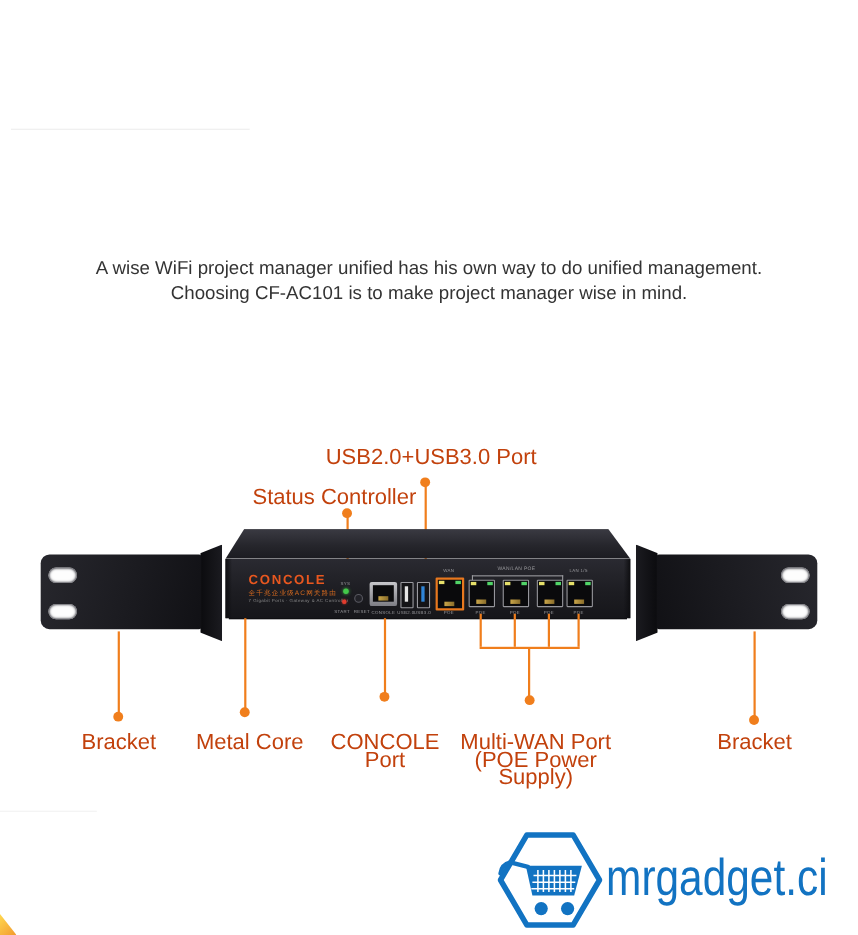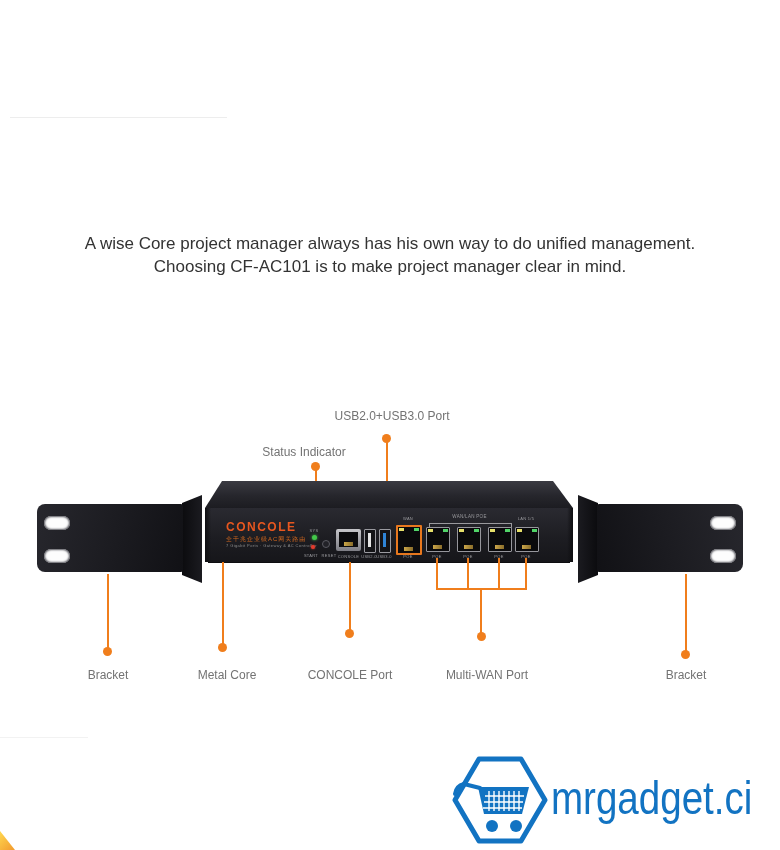--- a/index.html
+++ b/index.html
@@ -12,21 +12,21 @@
   .subtitle{position:absolute;left:40px;top:232px;width:700px;text-align:center;
             font-size:17px;color:#333;line-height:23px;}
 
   .divider-top{position:absolute;left:10px;top:117px;width:217px;height:1px;background:#ededed;}
   .divider-bl{position:absolute;left:0;top:737px;width:88px;height:1px;background:#f2f2f2;}
   .corner-yellow{position:absolute;left:0;top:831px;width:15px;height:19px;
                  background:linear-gradient(135deg,#ffd84f,#f29a2e);
                  clip-path:polygon(0 0,100% 100%,0 100%);}
 
   
-  .co-label{position:absolute;font-size:12px;color:#737373;text-align:center;line-height:16px;}
+  .co-label{position:absolute;font-size:20px;color:#c2410c;text-align:center;line-height:16px;}
   .oline{position:absolute;width:2px;background:#F07E1C;}
   .oline-h{position:absolute;height:2px;background:#F07E1C;}
   .odot{position:absolute;width:9px;height:9px;border-radius:50%;background:#F07E1C;}
 
   
   .chassis-top{position:absolute;left:205px;top:481px;width:368px;height:27px;
                clip-path:polygon(17px 0,348px 0,368px 27px,0 27px);
                background:linear-gradient(180deg,#3a3a42 0%,#26262c 55%,#1c1c21 100%);}
   .chassis-front{position:absolute;left:205px;top:508px;width:368px;height:54px;
                  background:linear-gradient(180deg,#2a2a31 0%,#1d1d22 55%,#16161a 100%);}
@@ -91,29 +91,29 @@
              transform:scaleX(0.82);transform-origin:0 50%;white-space:nowrap;}
 </style>
 </head>
 <body>
 
 <div class="canvas">
 
   <div class="divider-top"></div>
 
   <div class="subtitle">
-    <div>A wise Core project manager always has his own way to do unified management.</div>
-    <div>Choosing CF-AC101 is to make project manager clear in mind.</div>
+    <div>A wise WiFi project manager unified has his own way to do unified management.</div>
+    <div>Choosing CF-AC101 is to make project manager wise in mind.</div>
   </div>
 
   <div class="co-label" style="left:262px;top:408px;width:260px;">USB2.0+USB3.0 Port</div>
   <div class="odot" style="left:382px;top:434px;"></div>
   <div class="oline" style="left:386px;top:442px;height:87px;"></div>
 
-  <div class="co-label" style="left:204px;top:444px;width:200px;">Status Indicator</div>
+  <div class="co-label" style="left:204px;top:444px;width:200px;">Status Controller</div>
   <div class="odot" style="left:311px;top:462px;"></div>
   <div class="oline" style="left:315px;top:470px;height:67px;"></div>
 
   <div class="bkt-flange l"></div>
   <div class="bkt-plate l"></div>
   <div class="hole" style="left:44px;top:516px;"></div>
   <div class="hole" style="left:44px;top:549px;"></div>
 
   <div class="bkt-flange r"></div>
   <div class="bkt-plate r"></div>
@@ -206,20 +206,21 @@
 
   <div class="oline" style="left:436px;top:558px;height:30px;"></div>
   <div class="oline" style="left:467px;top:558px;height:30px;"></div>
   <div class="oline" style="left:498px;top:558px;height:30px;"></div>
   <div class="oline" style="left:525px;top:558px;height:30px;"></div>
   <div class="oline-h" style="left:436px;top:588px;width:91px;"></div>
   <div class="oline" style="left:480px;top:590px;height:43px;"></div>
   <div class="odot" style="left:477px;top:632px;"></div>
   <div class="co-label" style="left:397px;top:667px;width:180px;">
     <div>Multi-WAN Port</div>
+    <div>(POE Power Supply)</div>
   </div>
 
   <div class="oline" style="left:685px;top:574px;height:77px;"></div>
   <div class="odot" style="left:681px;top:650px;"></div>
   <div class="co-label" style="left:626px;top:667px;width:120px;">Bracket</div>
 
   <div class="divider-bl"></div>
   <div class="corner-yellow"></div>
 
   <svg class="logo-svg" width="96" height="92" viewBox="0 0 96 92">

